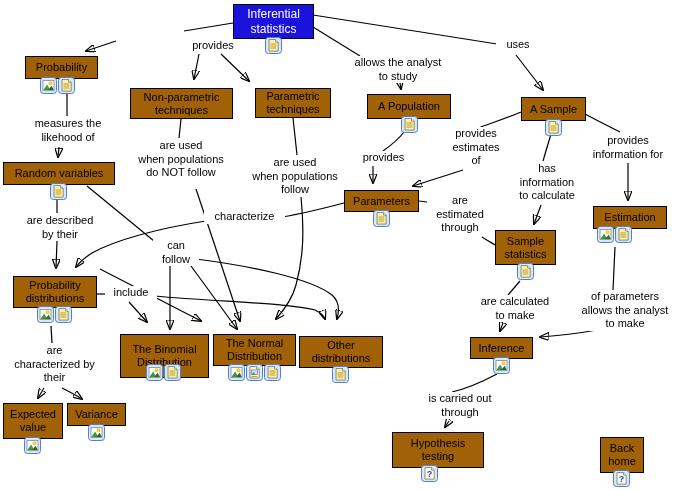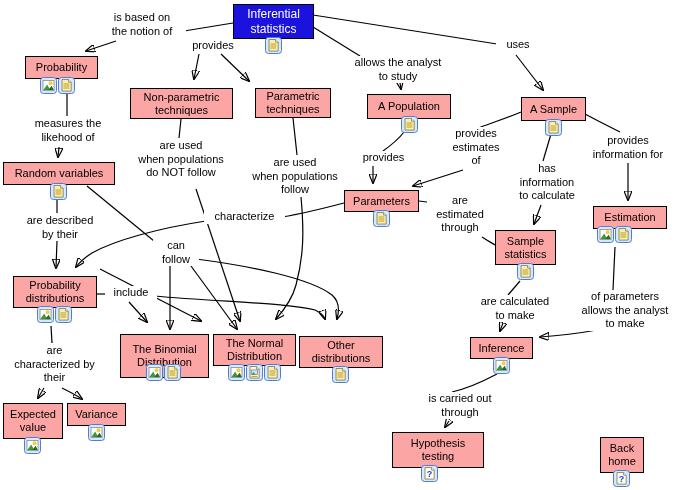--- a/index.html
+++ b/index.html
@@ -2,21 +2,21 @@
 <html style="--root-box-bg: #1b12dd; --root-box-text: #ffffff; --node-border: #000000; --connector: #000000; --icon-frame: #4a7fd4; --icon-bg: #dbe7fb;"><head>
 <meta charset="utf-8">
 <style>
   html,body{margin:0;padding:0;background:#fff;}
   .canvas{position:relative;width:680px;height:490px;background:#fff;overflow:hidden;
           font-family:"Liberation Sans",sans-serif;}
   svg.wires{position:absolute;left:0;top:0;z-index:1;}
   svg.wires path, svg.wires line{fill:none;stroke:var(--connector,#000);stroke-width:1.2px;}
   .lbl{position:absolute;z-index:2;background:#fff;font-size:11px;line-height:13.5px;
        text-align:center;white-space:pre-line;color:#000;padding:0 1px;cursor:default;}
-  .node{position:absolute;z-index:3;background:#fca5a5;border:1px solid var(--node-border,#000);
+  .node{position:absolute;z-index:3;background:#a16207;border:1px solid var(--node-border,#000);
         display:flex;align-items:center;justify-content:center;text-align:center;
         font-size:11px;line-height:13px;white-space:pre-line;box-sizing:border-box;
         color:#000;padding:1px 2px;cursor:default;}
   .node.root{background:var(--root-box-bg,#1b12dd);color:var(--root-box-text,#fff);
              font-size:12px;line-height:15px;}
   .icon-row{position:absolute;z-index:4;display:flex;gap:1px;}
   .res-icon{width:17px;height:17px;display:block;cursor:pointer;}
   .res-icon svg{display:block;}
 </style>
 </head>
@@ -71,22 +71,20 @@
     <path d="M597,330 C575,334 555,336 540,337" marker-end="url(#arr)"></path>
     <path d="M520,281 L508,295"></path>
     <path d="M503,323 L500,331" marker-end="url(#arr)"></path>
     <path d="M497,374 C480,383 465,389 452,392"></path>
     <path d="M449,421 L445,427" marker-end="url(#arr)"></path>
     <path d="M51,326 L52,343"></path>
     <path d="M44,388 L38,398" marker-end="url(#arr)"></path>
     <path d="M62,388 C70,392 76,395 82,399" marker-end="url(#arr)"></path>
   </svg>
 
-  <div class="lbl" style="left:98px;top:11px;width:86px;">is based on
-the notion of</div>
   <div class="lbl" style="left:184px;top:39px;width:56px;">provides</div>
   <div class="lbl" style="left:496px;top:38px;width:42px;">uses</div>
   <div class="lbl" style="left:342px;top:56px;width:110px;">allows the analyst
 to study</div>
   <div class="lbl" style="left:18px;top:117px;width:98px;">measures the
 likehood of</div>
   <div class="lbl" style="left:355px;top:151px;width:55px;">provides</div>
   <div class="lbl" style="left:443px;top:127px;width:64px;">provides
 estimates
 of</div>

